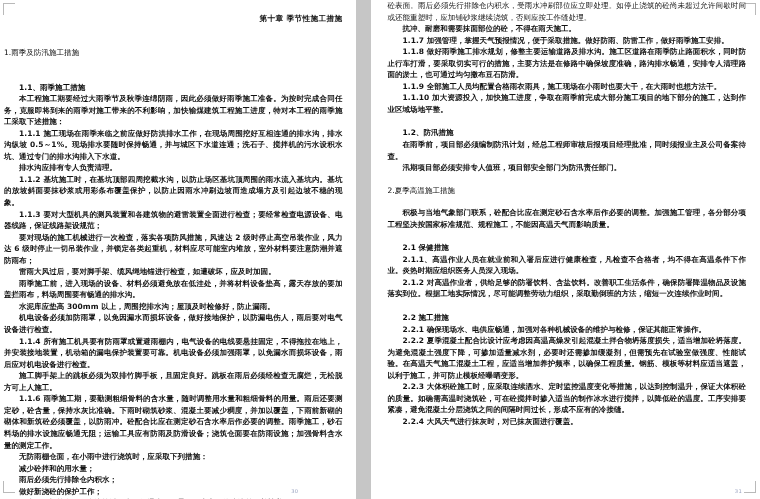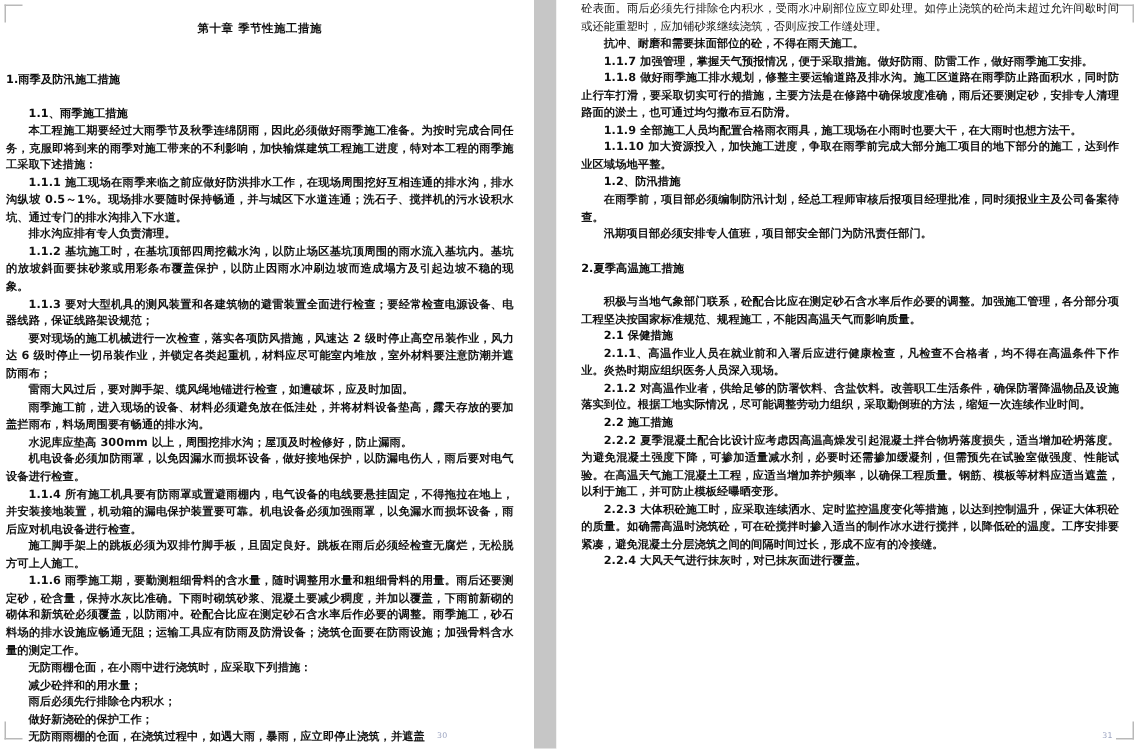--- a/index.html
+++ b/index.html
@@ -56,21 +56,21 @@
 
   .text-col {
     position: absolute;
     top: 0;
     bottom: 0;
   }
   .page-left .text-col  { left: 4px;  right: 14px; }
   .page-right .text-col { left: 16px; right: 14px; }
 
   .doc-title {
-    text-align: center;
+    text-align: right;
     font-size: 7.6px;
     font-weight: bold;
     color: #101010;
     letter-spacing: 0.4px;
     margin-top: 13px;
     margin-bottom: 0;
     line-height: 12px;
   }
   .blank-line { height: 11px; }
 
@@ -81,28 +81,29 @@
     color: #131313;
     text-align: justify;
     text-justify: inter-character;
     letter-spacing: 0.05px;
     word-break: break-all;
     white-space: normal;
   }
   p.indent { text-indent: 15px; font-weight: bold; }
   p.noindent { text-indent: 0; }
   p.heading {
-    font-weight: bold;
+    font-weight: normal;
     text-indent: 0;
     color: #0b0b0b;
   }
   p.subheading {
     text-indent: 15px;
     font-weight: bold;
     color: #0b0b0b;
+    margin-top: 12px;
   }
   .gap-md { height: 11px; }
 
   .pageno {
     position: absolute;
     bottom: 5px;
     font-size: 5.2px;
     color: #9aa3c0;
     letter-spacing: 0.3px;
   }
@@ -151,34 +152,35 @@
   <div class="gutter"></div>
 
   <div class="page page-right">
     <div class="cmark tr"></div>
     <div class="cmark br"></div>
     <div class="text-col">
       <div id="right-body">
           <p class="para noindent">砼表面。雨后必须先行排除仓内积水，受雨水冲刷部位应立即处理。如停止浇筑的砼尚未超过允许间歇时间或还能重塑时，应加铺砂浆继续浇筑，否则应按工作缝处理。</p>
           <p class="para indent">抗冲、耐磨和需要抹面部位的砼，不得在雨天施工。</p>
           <p class="para indent">1.1.7 加强管理，掌握天气预报情况，便于采取措施。做好防雨、防雷工作，做好雨季施工安排。</p>
-          <p class="para indent">1.1.8 做好雨季施工排水规划，修整主要运输道路及排水沟。施工区道路在雨季防止路面积水，同时防止行车打滑，要采取切实可行的措施，主要方法是在修路中确保坡度准确，雨后还要测定砂，安排专人清理路面的淤土，也可通过均匀撒布豆石防滑。</p>
+          <p class="para indent">1.1.8 做好雨季施工排水规划，修整主要运输道路及排水沟。施工区道路在雨季防止路面积水，同时防止行车打滑，要采取切实可行的措施，主要方法是在修路中确保坡度准确，路沟排水畅通，安排专人清理路面的淤土，也可通过均匀撒布豆石防滑。</p>
           <p class="para indent">1.1.9 全部施工人员均配置合格雨衣雨具，施工现场在小雨时也要大干，在大雨时也想方法干。</p>
           <p class="para indent">1.1.10 加大资源投入，加快施工进度，争取在雨季前完成大部分施工项目的地下部分的施工，达到作业区域场地平整。</p>
           <p class="para subheading">1.2、防汛措施</p>
           <p class="para indent">在雨季前，项目部必须编制防汛计划，经总工程师审核后报项目经理批准，同时须报业主及公司备案待查。</p>
           <p class="para indent">汛期项目部必须安排专人值班，项目部安全部门为防汛责任部门。</p>
           <div class="gap-md"></div>
           <p class="para heading">2.夏季高温施工措施</p>
           <div class="gap-md"></div>
           <p class="para indent">积极与当地气象部门联系，砼配合比应在测定砂石含水率后作必要的调整。加强施工管理，各分部分项工程坚决按国家标准规范、规程施工，不能因高温天气而影响质量。</p>
           <p class="para subheading">2.1   保健措施</p>
           <p class="para indent">2.1.1、高温作业人员在就业前和入署后应进行健康检查，凡检查不合格者，均不得在高温条件下作业。炎热时期应组织医务人员深入现场。</p>
           <p class="para indent">2.1.2 对高温作业者，供给足够的防署饮料、含盐饮料。改善职工生活条件，确保防署降温物品及设施落实到位。根据工地实际情况，尽可能调整劳动力组织，采取勤倒班的方法，缩短一次连续作业时间。</p>
           <p class="para subheading">2.2   施工措施</p>
+          <p class="para indent">2.2.1 确保现场水、电供应畅通，加强对各种机械设备的维护与检修，保证其能正常操作。</p>
           <p class="para indent">2.2.2 夏季混凝土配合比设计应考虑因高温高燥发引起混凝土拌合物坍落度损失，适当增加砼坍落度。为避免混凝土强度下降，可掺加适量减水剂，必要时还需掺加缓凝剂，但需预先在试验室做强度、性能试验。在高温天气施工混凝土工程，应适当增加养护频率，以确保工程质量。钢筋、模板等材料应适当遮盖，以利于施工，并可防止模板经曝晒变形。</p>
           <p class="para indent">2.2.3 大体积砼施工时，应采取连续洒水、定时监控温度变化等措施，以达到控制温升，保证大体积砼的质量。如确需高温时浇筑砼，可在砼搅拌时掺入适当的制作冰水进行搅拌，以降低砼的温度。工序安排要紧凑，避免混凝土分层浇筑之间的间隔时间过长，形成不应有的冷接缝。</p>
           <p class="para indent">2.2.4 大风天气进行抹灰时，对已抹灰面进行覆盖。</p>
         </div>
     </div>
     <div class="pageno">31</div>
   </div>
 
 </div>
 

